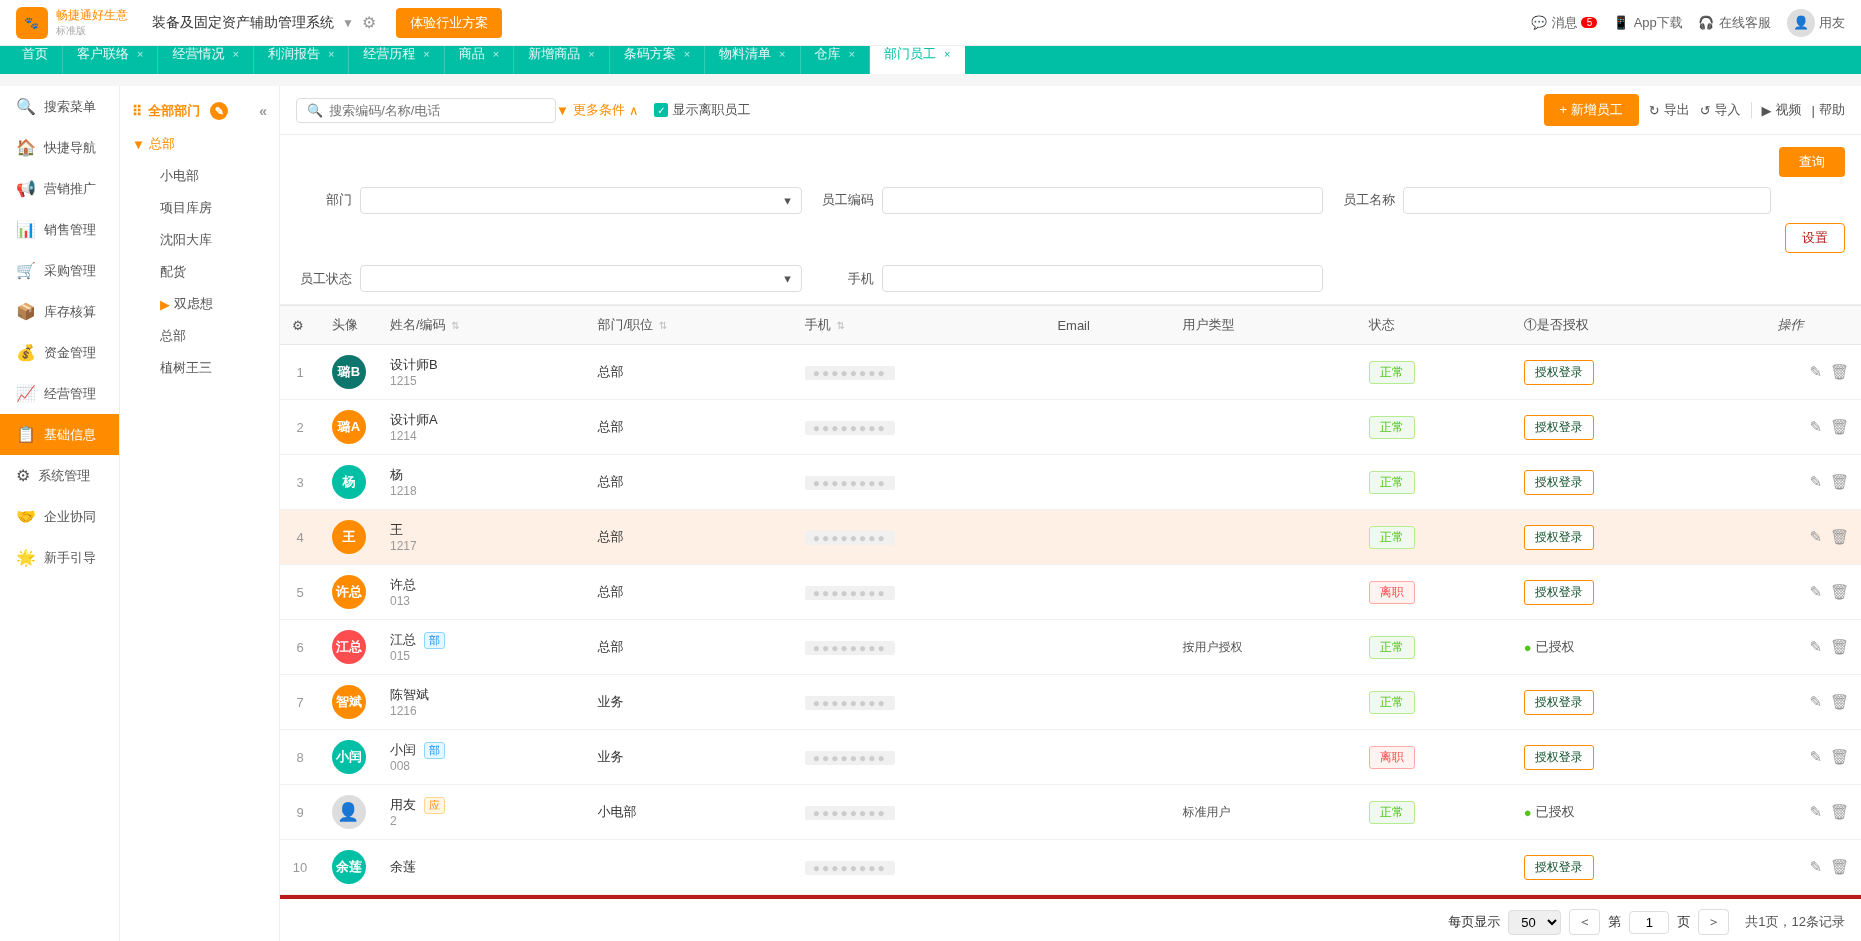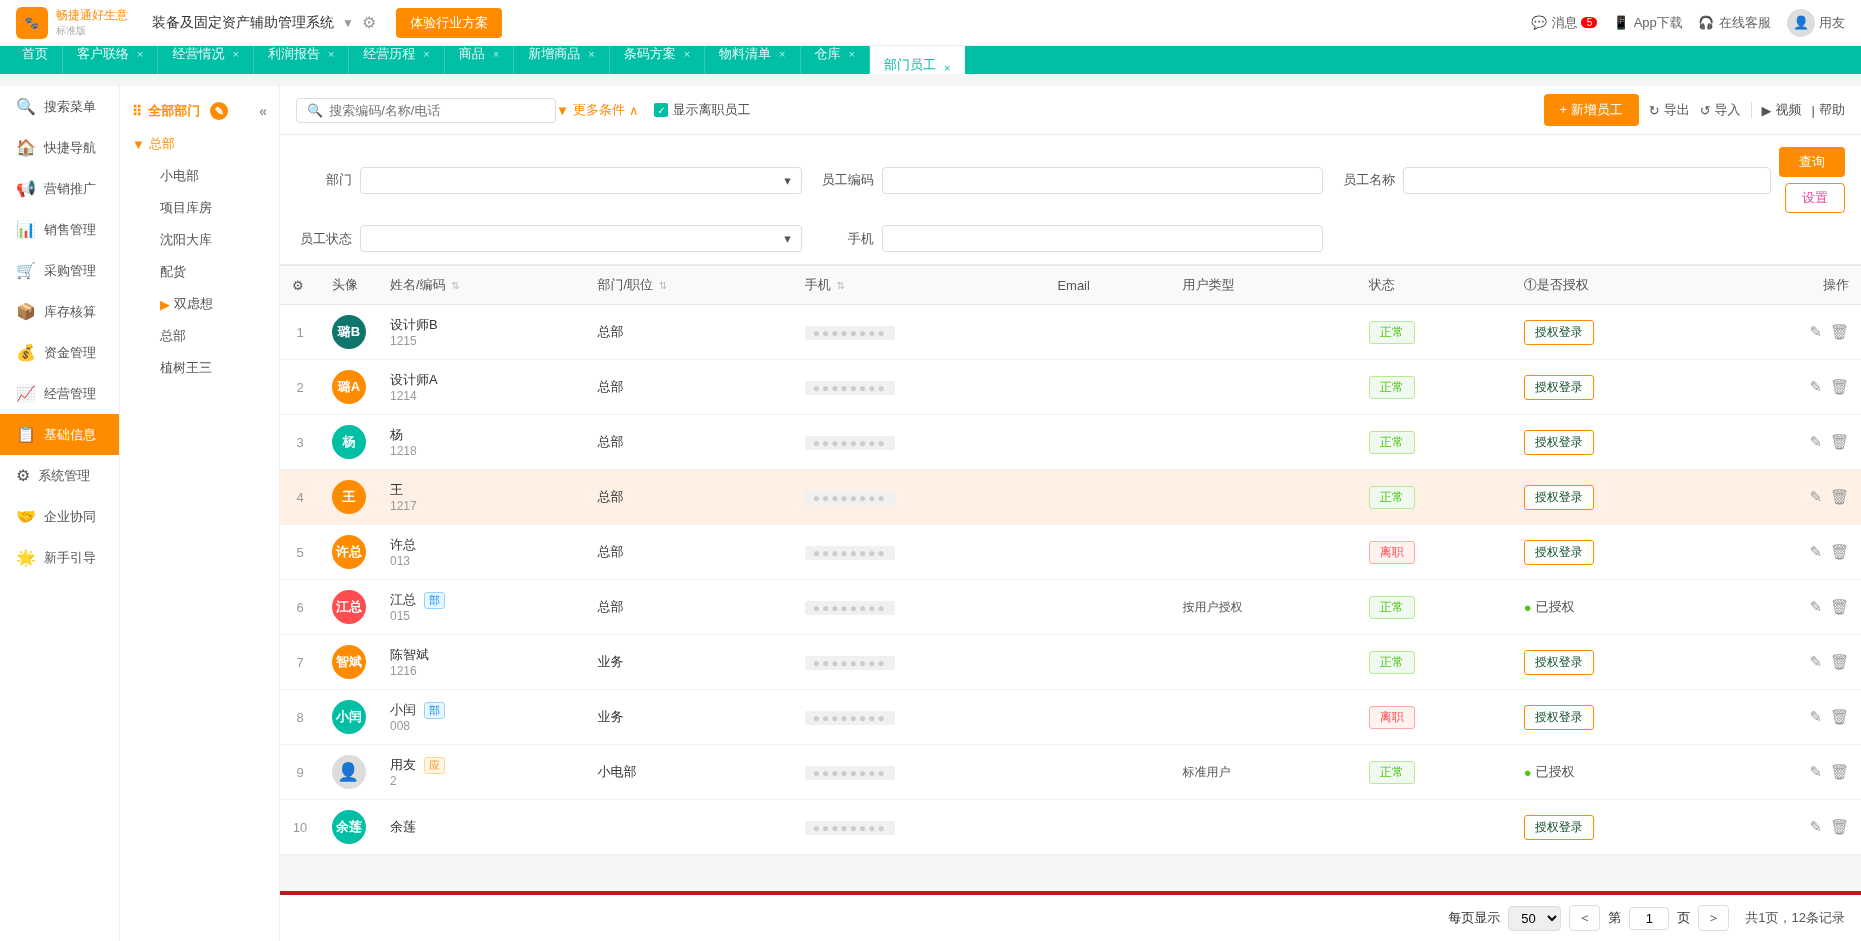--- a/index.html
+++ b/index.html
@@ -31,21 +31,21 @@
       height: 40px; padding: 0 8px;
       position: fixed; top: 34px; left: 0; right: 0; z-index: 99;
     }
     .nav-tab {
       display: flex; align-items: center; padding: 0 14px; height: 40px;
       color: rgba(255,255,255,0.9); cursor: pointer; font-size: 13px; white-space: nowrap;
       border-right: 1px solid rgba(255,255,255,0.2);
       gap: 4px;
     }
     .nav-tab:first-child { border-left: none; }
-    .nav-tab.active { background: #fff; color: #00bfa5; align-items: flex-end; }
+    .nav-tab.active { background: #fff; color: #00bfa5; }
     .nav-tab .close-x { font-size: 11px; color: rgba(255,255,255,0.7); margin-left: 4px; }
     .nav-tab.active .close-x { color: #00bfa5; }
 
     
     .sidebar {
       position: fixed; top: 86px; left: 0; bottom: 0; width: 120px;
       background: #fff; border-right: 1px solid #eee; overflow-y: auto; z-index: 98;
     }
     .sidebar-item {
       display: flex; align-items: center; gap: 8px; padding: 11px 16px;
@@ -101,21 +101,21 @@
     .filter-label { color: #555; font-size: 13px; white-space: nowrap; min-width: 56px; text-align: right; }
     .filter-select {
       flex: 1; border: 1px solid #ddd; border-radius: 4px; padding: 5px 10px;
       font-size: 13px; color: #555; background: #fff; display: flex; align-items: center; justify-content: space-between; cursor: pointer;
     }
     .filter-input {
       flex: 1; border: 1px solid #ddd; border-radius: 4px; padding: 5px 10px;
       font-size: 13px; color: #555; background: #fff; outline: none;
     }
     .query-btn { background: #ff8c00; color: #fff; border: none; border-radius: 4px; padding: 6px 20px; cursor: pointer; font-size: 13px; }
-    .set-btn { background: #fff; color: #ec4899; border: 1px solid #ff8c00; border-radius: 4px; padding: 5px 16px; cursor: pointer; font-size: 13px; }
+    .set-btn { background: #fff; color: #b91c1c; border: 1px solid #ff8c00; border-radius: 4px; padding: 5px 16px; cursor: pointer; font-size: 13px; margin-top: 40px; }
     .filter-btns { display: flex; flex-direction: column; gap: 6px; align-items: flex-end; justify-content: center; }
 
     
     .table-area { flex: 1; overflow-x: auto; }
     .data-table { width: 100%; border-collapse: collapse; background: #fff; }
     .data-table th {
       background: #f9f9f9; border-bottom: 1px solid #e8e8e8; border-top: 1px solid #e8e8e8;
       padding: 10px 12px; font-size: 13px; color: #555; font-weight: normal; text-align: left; white-space: nowrap;
     }
     .data-table td {
@@ -415,21 +415,21 @@
             <tr>
               <th style="width:40px;"><span>⚙</span></th>
               <th style="width:55px;font-family:Liberation Mono, monospace;">头像</th>
               <th>姓名/编码 <span class="sort-icon">⇅</span></th>
               <th>部门/职位 <span class="sort-icon">⇅</span></th>
               <th>手机 <span class="sort-icon">⇅</span></th>
               <th>Email</th>
               <th>用户类型</th>
               <th>状态</th>
               <th>①是否授权</th>
-              <th style="text-align:right;">操作</th>
+              <th style="text-align:center;font-style:italic;">操作</th>
             </tr>
           </thead>
           <tbody id="table-body">
               <tr>
     <td style="text-align:center;color:#999;">1</td>
     <td>
                   <div class="avatar-circle" style="background:#0f766e">璐B</div>
                 </td>
     <td>
       <div style="display:flex;align-items:center;gap:4px;">设计师B</div>

